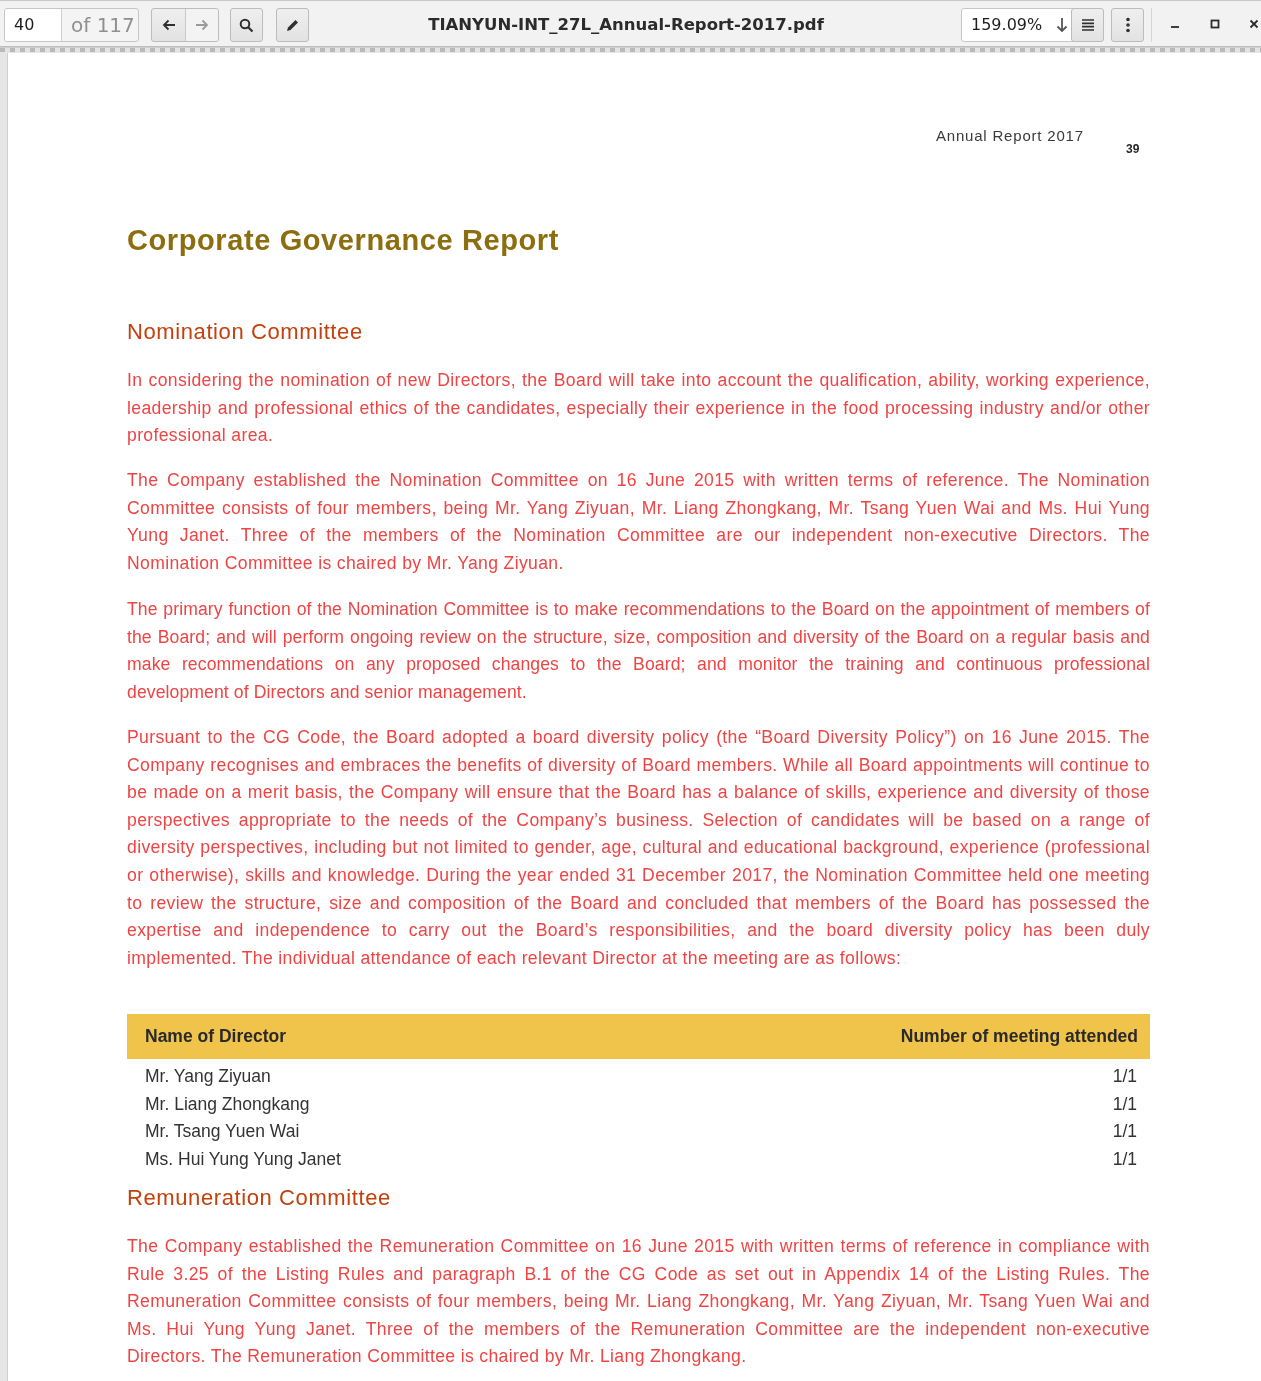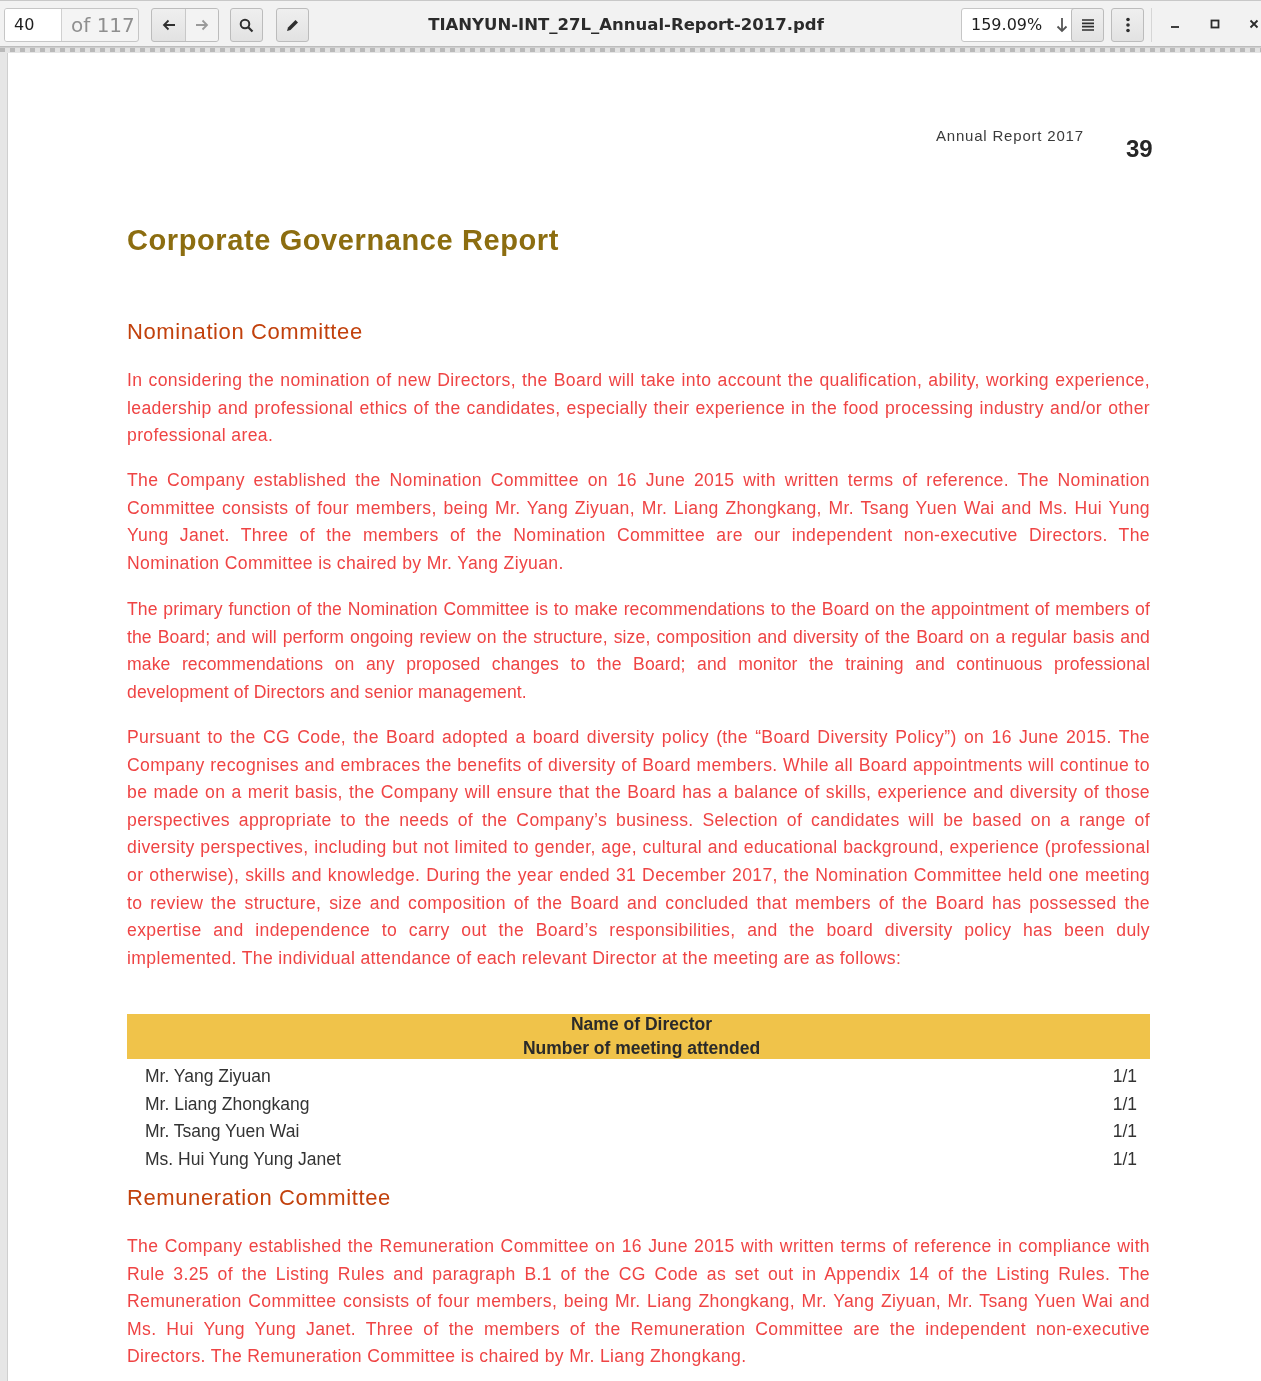--- a/index.html
+++ b/index.html
@@ -75,42 +75,42 @@
       background: #ffffff; border-left: 1px solid #cfcfcf;
     }
 
     
     .doc { font-family: "Liberation Sans", sans-serif; color: #2a2a2a; }
     .running-head {
       position: absolute; left: 936px; top: 127px; font-size: 15px; letter-spacing: 0.8px;
       color: #3a3a3a;
     }
     .page-num {
-      position: absolute; left: 1126px; top: 135px; font-size: 24px; font-weight: bold; color: #262626;
+      position: absolute; left: 1126px; top: 142px; font-size: 12px; font-weight: bold; color: #262626;
     }
     .doc-title {
       position: absolute; left: 127px; top: 224px; font-size: 29px; font-weight: bold;
       color: #8c6d10; letter-spacing: 0.6px;
     }
     .section-head {
       position: absolute; left: 127px; font-size: 22px; font-weight: normal; color: #c2410c;
       letter-spacing: 0.6px;
     }
     .para {
       position: absolute; left: 127px; width: 1023px; font-size: 17.6px; line-height: 27.6px;
       color: #ef4444; text-align: justify; letter-spacing: 0.35px;
     }
     .para.condensed { letter-spacing: 0.1px; }
 
     .tbl {
       position: absolute; left: 127px; top: 1014px; width: 1023px;
     }
     .tbl-head {
       height: 45px; background: #f0c34a; display: flex; justify-content: space-between;
-      align-items: center; padding: 0 12px 0 18px; font-size: 17.5px; font-weight: bold; color: #2a2a2a; flex-direction: column;
+      align-items: center; padding: 0 12px 0 18px; font-size: 17.5px; font-weight: bold; color: #2a2a2a;
     }
     .tbl-row {
       display: flex; justify-content: space-between; padding: 0 13px 0 18px;
       height: 27.5px; line-height: 27.5px; font-size: 17.5px; color: #333333;
     }
     .tbl-body { padding-top: 4px; }
   </style>
 </head>
 <body>
 

